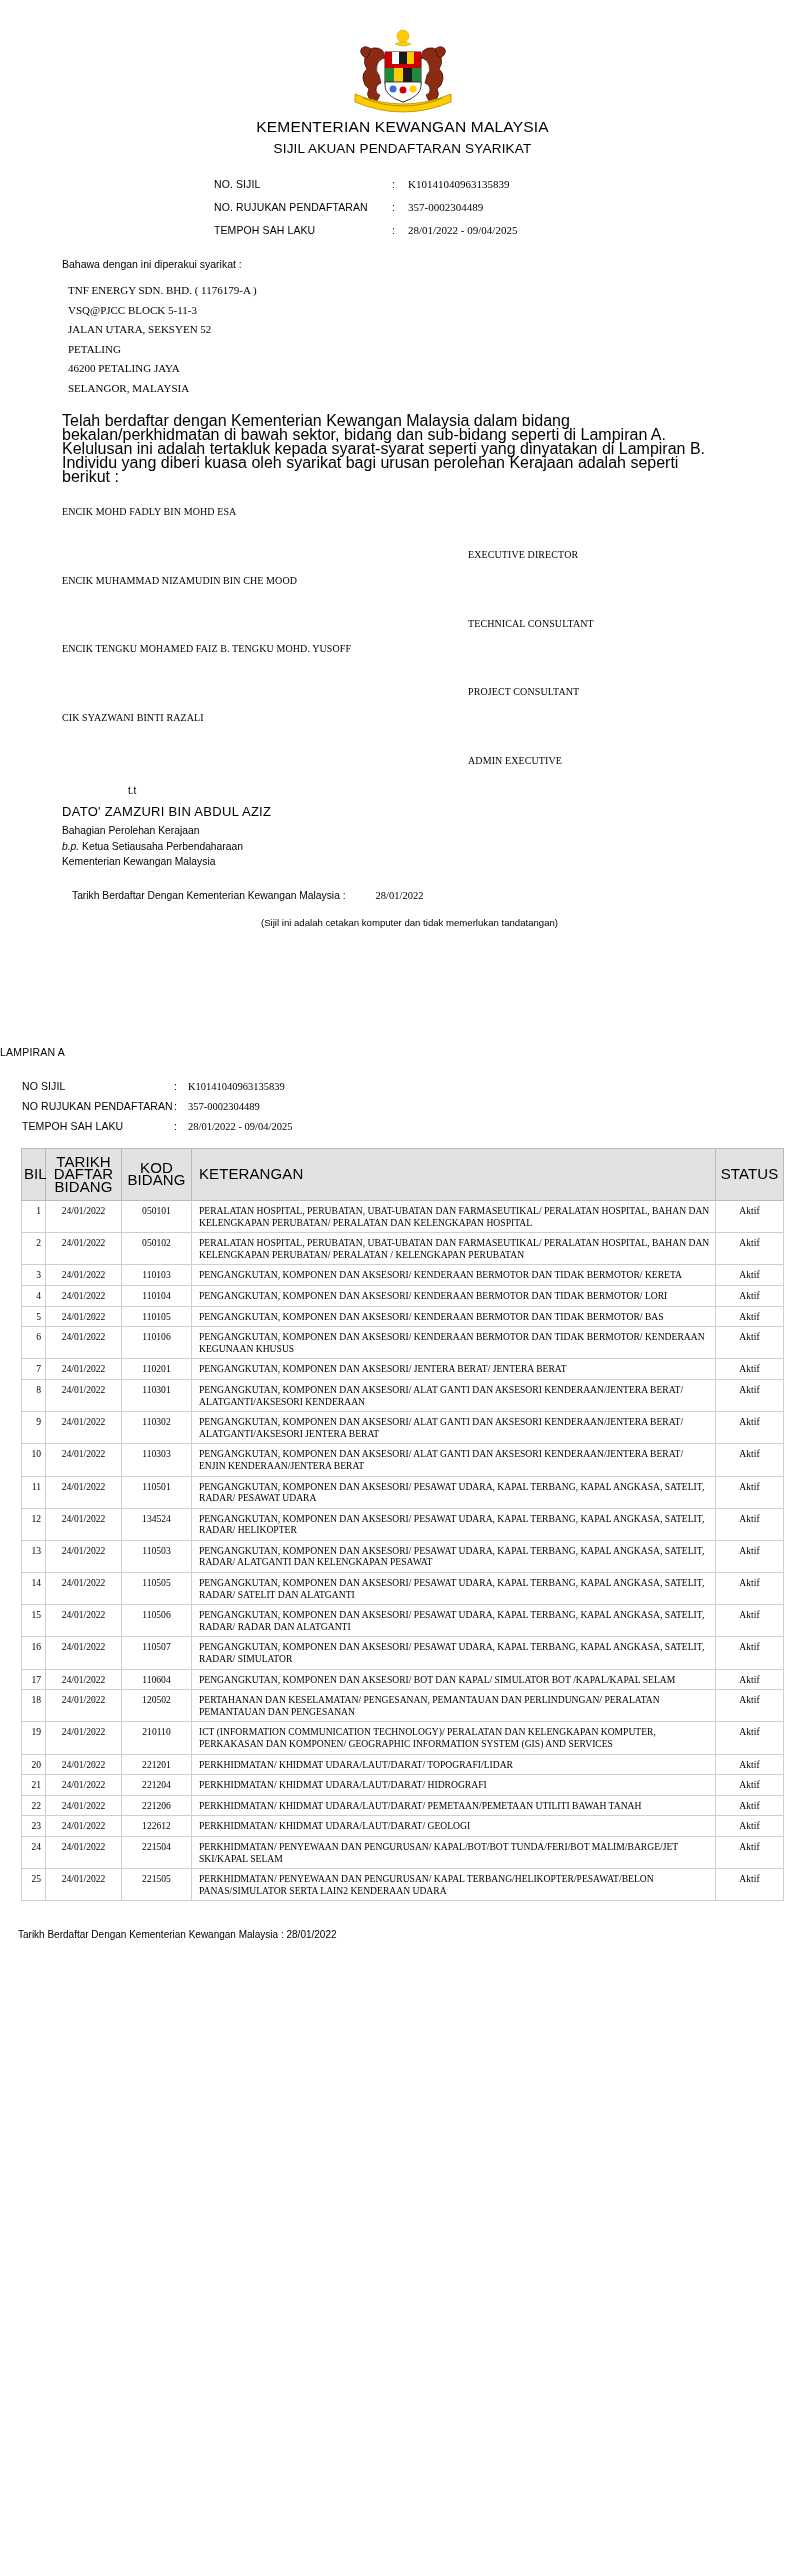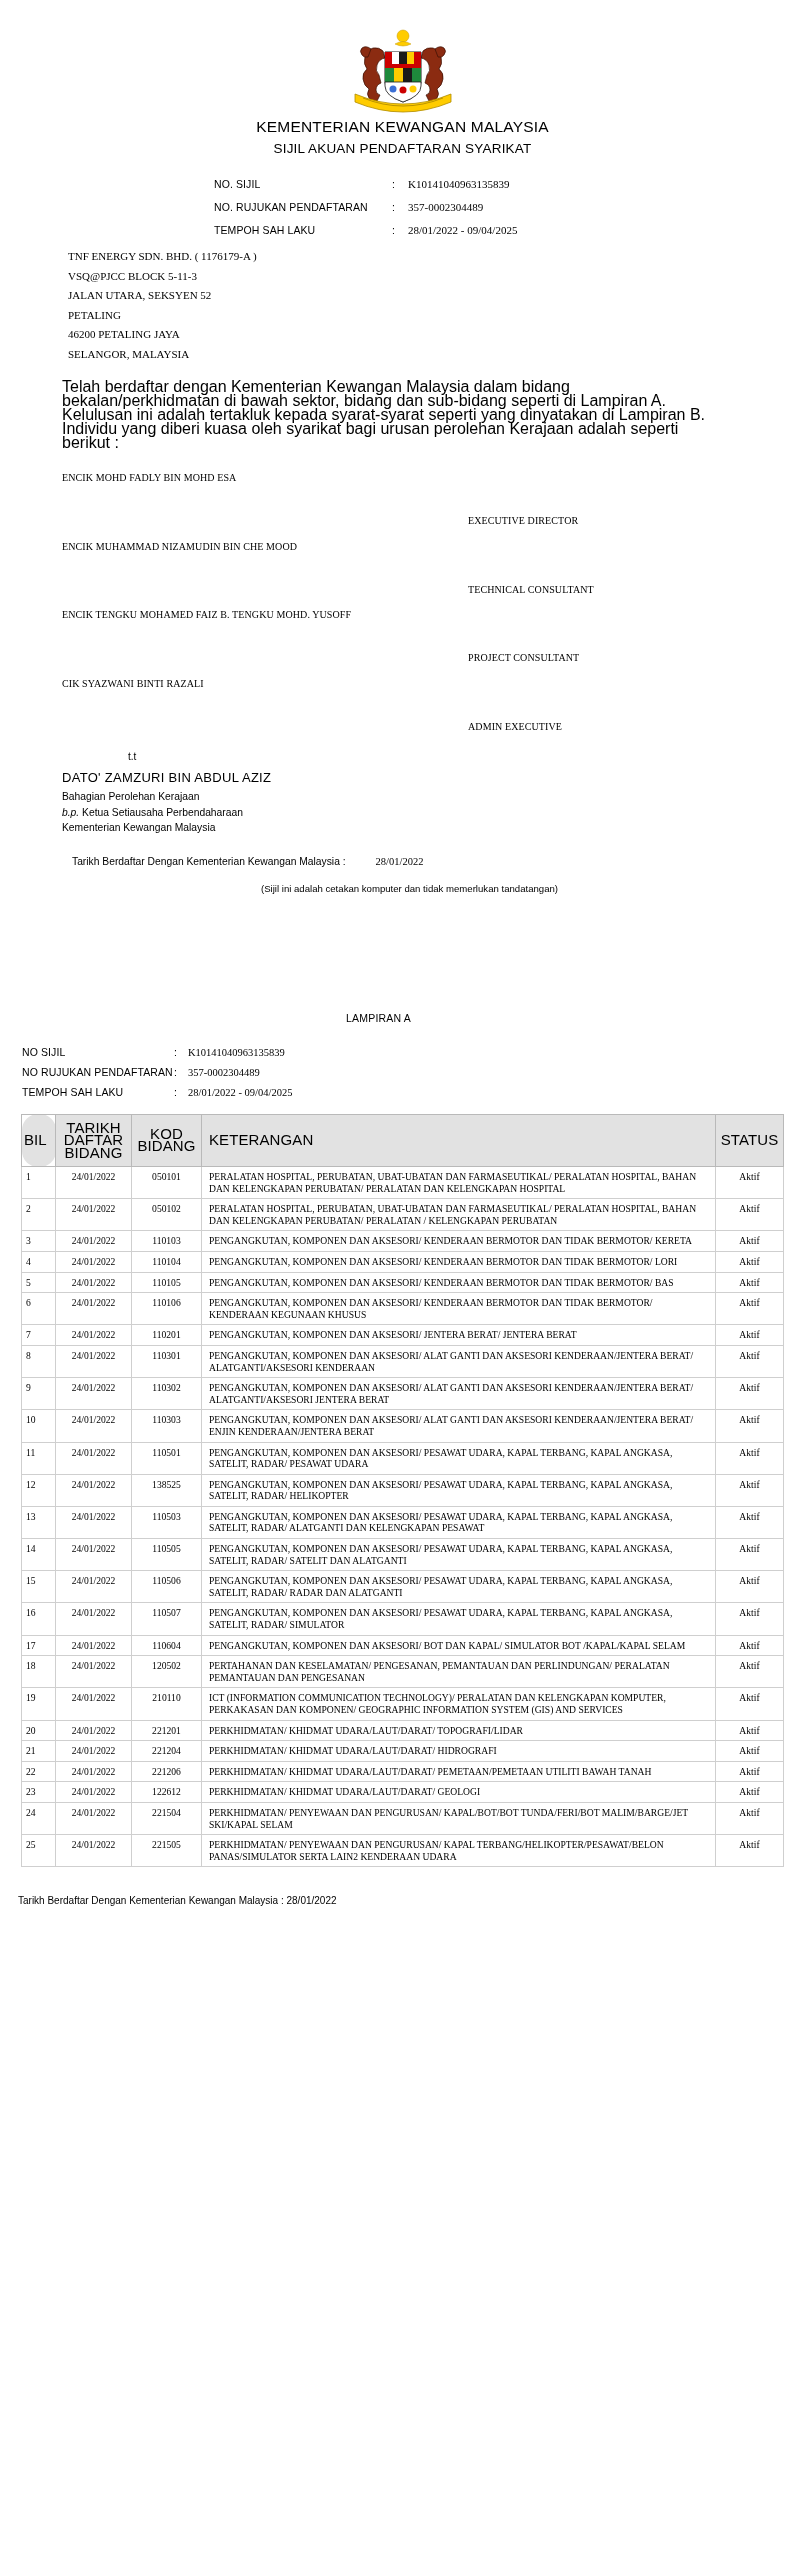--- a/index.html
+++ b/index.html
@@ -79,21 +79,21 @@
   .sig-tt { font-size: 10px; padding-left: 66px; margin-bottom: 8px; }
   .sig-name { font-size: 13px; letter-spacing: .3px; margin-bottom: 4px; }
   .sig-line { font-size: 10.3px; line-height: 15.5px; }
   .sig-line i { font-style: italic; }
   .reg-date { font-size: 10.3px; margin-top: 20px; padding-left: 10px; }
   .reg-date .rd-val { display: inline-block; margin-left: 30px; font-family: "Liberation Serif", serif; font-size: 10.5px; }
   .printed-note { text-align: center; font-size: 9.6px; margin-top: 16px; }
 
   
   .lampiran-title {
-    text-align: center;
+    text-align: left;
     font-size: 10.5px;
     padding-right: 48px;
     margin-top: 118px;
     letter-spacing: .2px;
   }
   .lampiran-fields {
     margin-top: 22px;
     padding-left: 22px;
     font-size: 10.5px;
   }
@@ -120,21 +120,21 @@
     letter-spacing: .1px;
   }
   table.bidang td {
     border: 1px solid #cfcfcf;
     font-family: "Liberation Serif", serif;
     font-size: 9.6px;
     padding: 4px 4px;
     vertical-align: top;
     line-height: 11.6px;
   }
-  .c-bil { width: 34px; text-align: left; border-radius: 16px; }
+  .c-bil { width: 24px; text-align: right; }
   .c-tarikh { width: 76px; text-align: center; }
   .c-kod { width: 70px; text-align: center; }
   .c-ket { width: 100%; text-align: left; padding-left: 7px !important; }
   .c-status { width: 68px; text-align: center; }
 
   .footer-date {
     font-size: 10px;
     margin: 18px 0 0 18px;
     padding-top: 10px;
   }
@@ -200,20 +200,21 @@
       <span class="cert-value">357-0002304489</span>
     </div>
     <div class="cert-row">
       <span class="cert-label">TEMPOH SAH LAKU</span>
       <span class="cert-colon">:</span>
       <span class="cert-value">28/01/2022  - 09/04/2025</span>
     </div>
   </div>
 
   <div class="body-block">
+    <div class="intro-line">Bahawa dengan ini diperakui syarikat :</div>
     <div class="addr">
       <div>TNF ENERGY SDN. BHD. ( 1176179-A )</div>
       <div>VSQ@PJCC BLOCK 5-11-3</div>
       <div>JALAN UTARA, SEKSYEN 52</div>
       <div>PETALING</div>
       <div>46200 PETALING JAYA</div>
       <div>SELANGOR, MALAYSIA</div>
     </div>
 
     <div class="declaration">Telah berdaftar dengan Kementerian Kewangan Malaysia dalam bidang bekalan/perkhidmatan di bawah sektor, bidang dan sub-bidang seperti di Lampiran A. Kelulusan ini adalah tertakluk kepada syarat-syarat seperti yang dinyatakan di Lampiran B. Individu yang diberi kuasa oleh syarikat bagi urusan perolehan Kerajaan adalah seperti berikut :</div>
@@ -357,21 +358,21 @@
         <tr>
           <td class="c-bil">11</td>
           <td class="c-tarikh">24/01/2022</td>
           <td class="c-kod">110501</td>
           <td class="c-ket">PENGANGKUTAN, KOMPONEN DAN AKSESORI/ PESAWAT UDARA, KAPAL TERBANG, KAPAL ANGKASA, SATELIT, RADAR/ PESAWAT UDARA</td>
           <td class="c-status">Aktif</td>
         </tr>
         <tr>
           <td class="c-bil">12</td>
           <td class="c-tarikh">24/01/2022</td>
-          <td class="c-kod">138525</td>
+          <td class="c-kod">134524</td>
           <td class="c-ket">PENGANGKUTAN, KOMPONEN DAN AKSESORI/ PESAWAT UDARA, KAPAL TERBANG, KAPAL ANGKASA, SATELIT, RADAR/ HELIKOPTER</td>
           <td class="c-status">Aktif</td>
         </tr>
         <tr>
           <td class="c-bil">13</td>
           <td class="c-tarikh">24/01/2022</td>
           <td class="c-kod">110503</td>
           <td class="c-ket">PENGANGKUTAN, KOMPONEN DAN AKSESORI/ PESAWAT UDARA, KAPAL TERBANG, KAPAL ANGKASA, SATELIT, RADAR/ ALATGANTI DAN KELENGKAPAN PESAWAT</td>
           <td class="c-status">Aktif</td>
         </tr>

